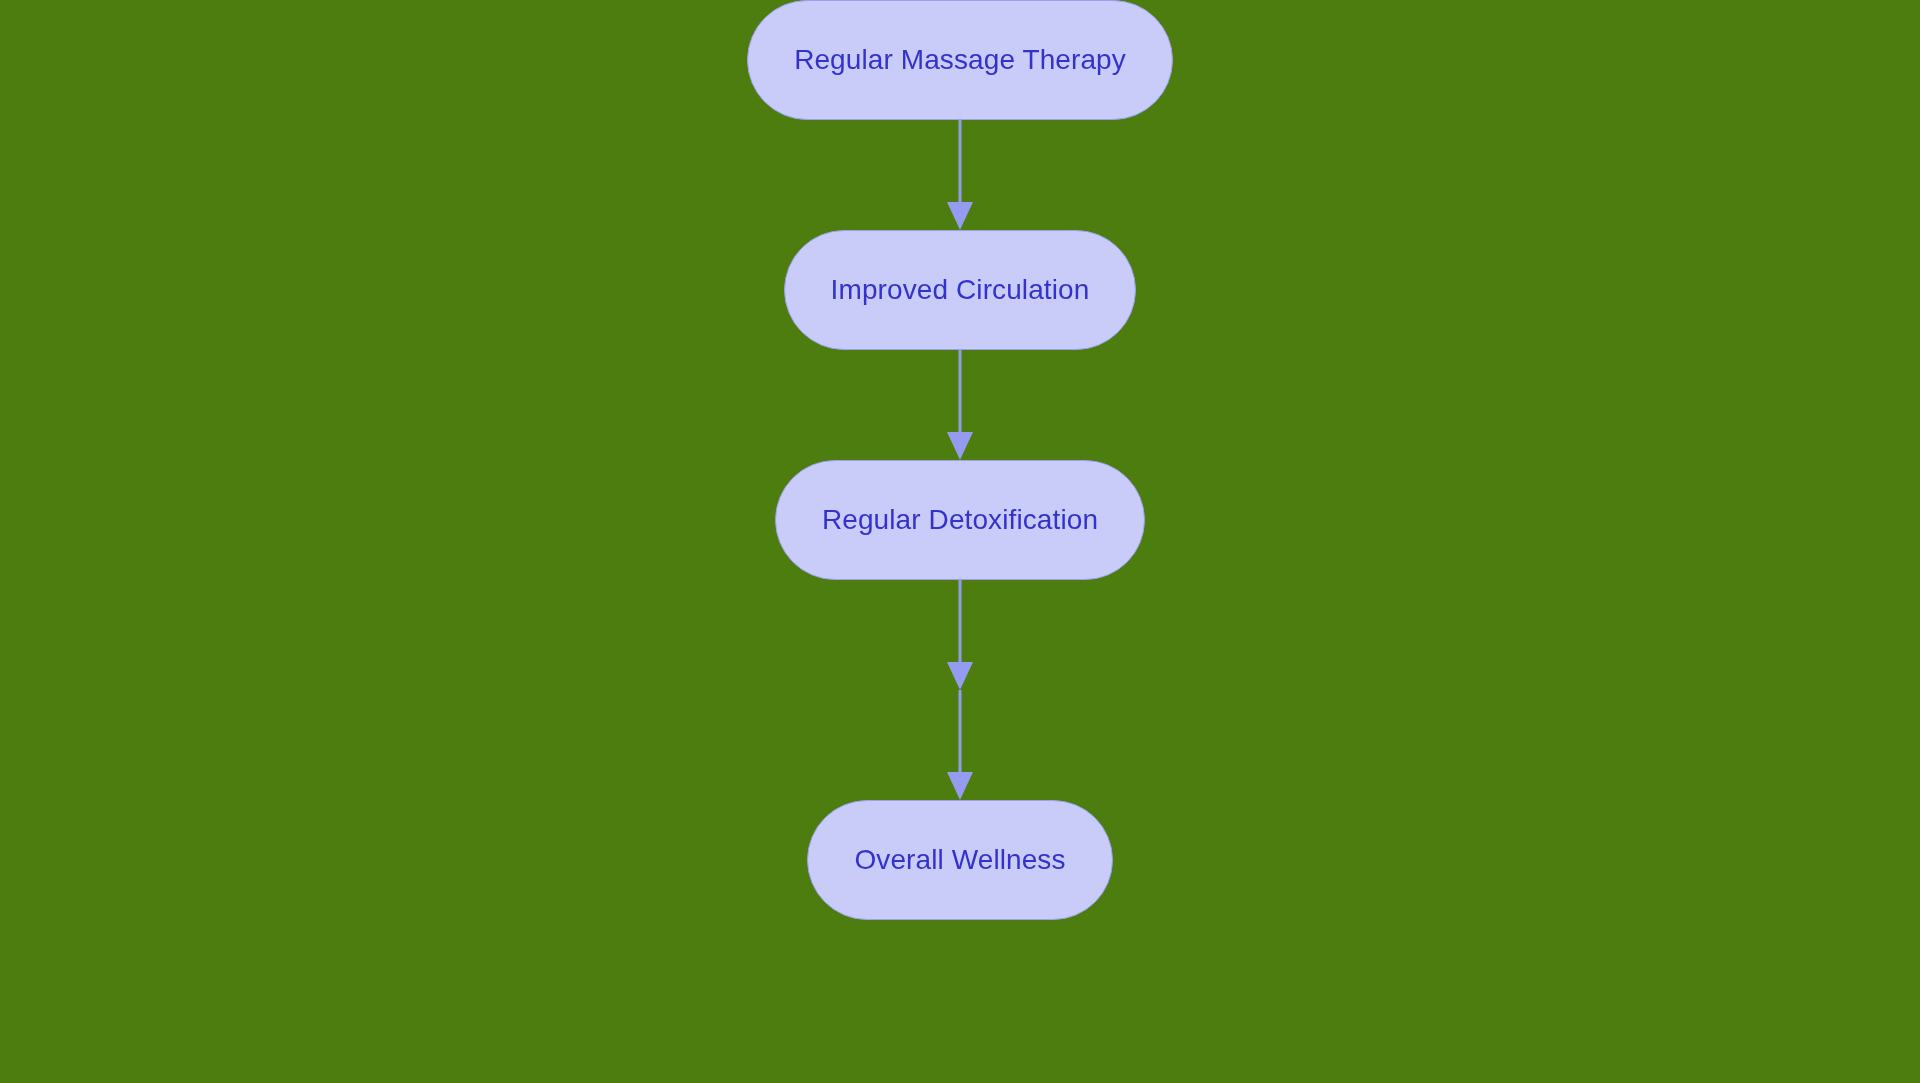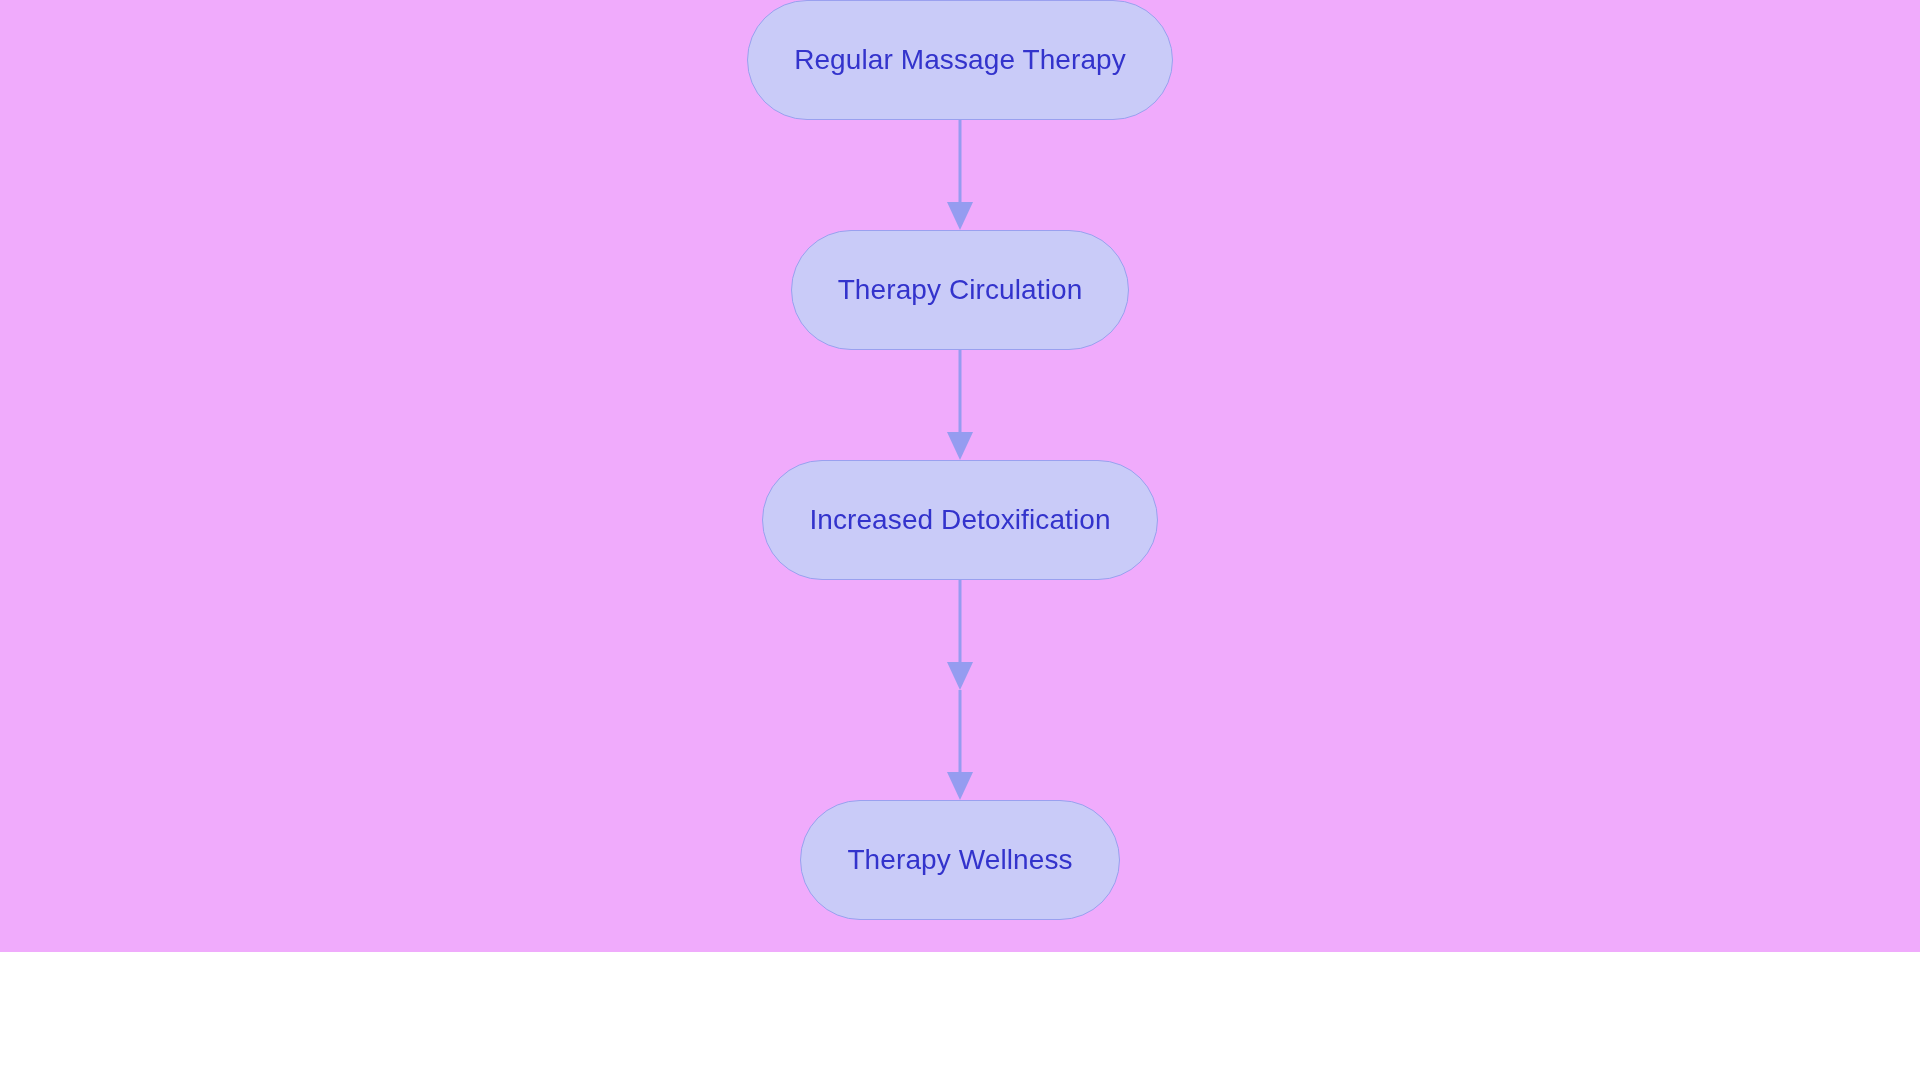--- a/index.html
+++ b/index.html
@@ -9,22 +9,22 @@
   }
   body {
     width: 1920px;
     height: 1083px;
     font-family: "Liberation Sans", "DejaVu Sans", sans-serif;
     overflow: hidden;
   }
   #flowchart {
     position: relative;
     width: 1920px;
-    height: 952px;
-    background: #f0abfc;
+    height: 1083px;
+    background: #4d7c0f;
   }
   .flow-column {
     position: absolute;
     left: 0;
     top: 0;
     width: 1920px;
     height: 1083px;
     display: flex;
     flex-direction: column;
     align-items: center;
@@ -85,41 +85,41 @@
     <div class="node">
       <span class="node-label">Regular Massage Therapy</span>
     </div>
 
     <div class="connector">
       <div class="shaft"></div>
       <div class="head"></div>
     </div>
 
     <div class="node">
-      <span class="node-label">Therapy Circulation</span>
+      <span class="node-label">Improved Circulation</span>
     </div>
 
     <div class="connector">
       <div class="shaft"></div>
       <div class="head"></div>
     </div>
 
     <div class="node">
-      <span class="node-label">Increased Detoxification</span>
+      <span class="node-label">Regular Detoxification</span>
     </div>
 
     <div class="connector">
       <div class="shaft"></div>
       <div class="head"></div>
     </div>
 
 
     <div class="connector">
       <div class="shaft"></div>
       <div class="head"></div>
     </div>
 
     <div class="node">
-      <span class="node-label">Therapy Wellness</span>
+      <span class="node-label">Overall Wellness</span>
     </div>
 
   </div>
 </div>
 
 </body></html>

